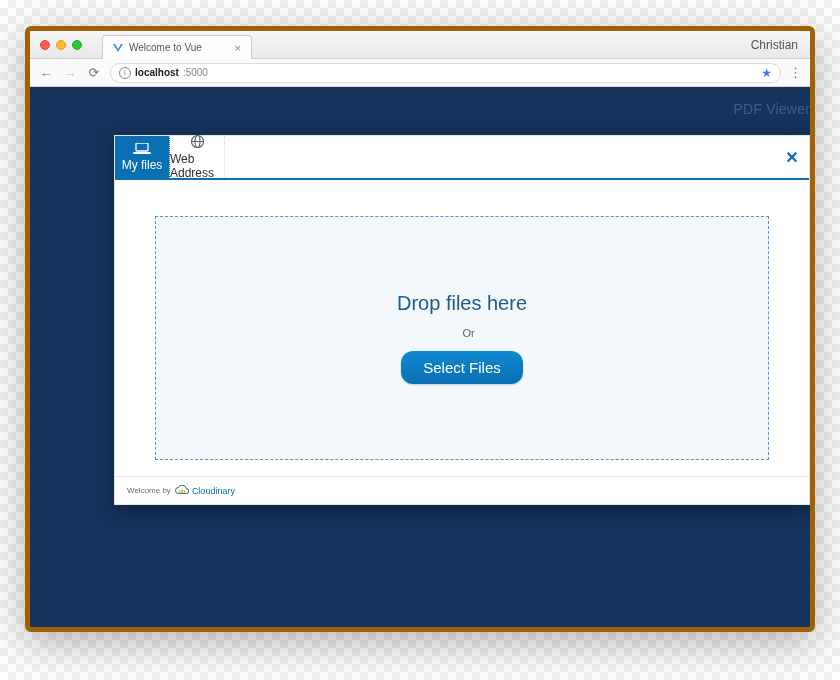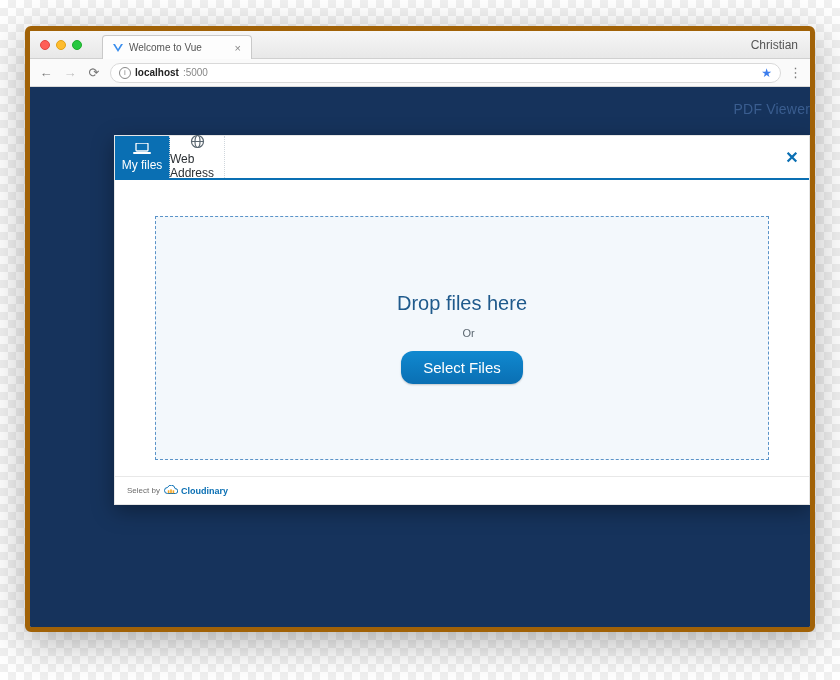--- a/index.html
+++ b/index.html
@@ -230,21 +230,21 @@
     color:#6b6b6b;
     display:flex;
     align-items:center;
     gap:4px;
   }
   .cloudinary {
     display:inline-flex;
     align-items:center;
     gap:3px;
     color:#0a6fb3;
-    font-weight:bold;
+    font-weight:normal;
     font-size:9px;
   }
   .cloudinary svg { display:inline-block; }
 </style>
 </head>
 <body>
 
 <div class="window">
 
   <div class="titlebar">
@@ -311,21 +311,21 @@
 
       <div class="widget-body">
         <div class="dropzone">
           <div class="drop-title">Drop files here</div>
           <div class="drop-or">Or</div>
           <button class="select-btn">Select Files</button>
         </div>
       </div>
 
       <div class="widget-footer">
-        <span>Select by</span>
+        <span>Welcome by</span>
         <span class="cloudinary">
           <span>
             <svg width="14" height="9" viewBox="0 0 14 9">
                 <path d="M3.5 8.5a3 3 0 0 1 0-6 4 4 0 0 1 7.6 1.1A2.3 2.3 0 0 1 11.5 8.5z" fill="none" stroke="#0a6fb3" stroke-width="1"></path>
                 <rect x="3.8" y="5.3" width="1.6" height="3" fill="#f6a623"></rect>
                 <rect x="6.2" y="4.4" width="1.6" height="3.9" fill="#f6a623"></rect>
                 <rect x="8.6" y="5.3" width="1.6" height="3" fill="#f6a623"></rect>
               </svg>
           </span>
           <span>Cloudinary</span>

